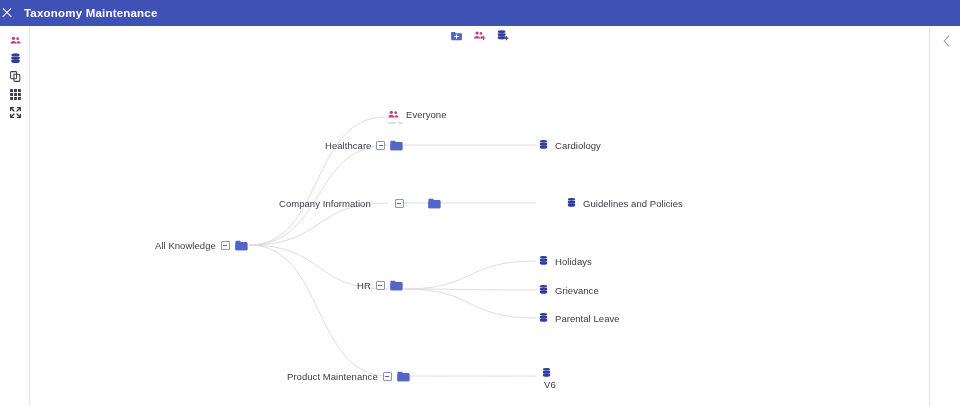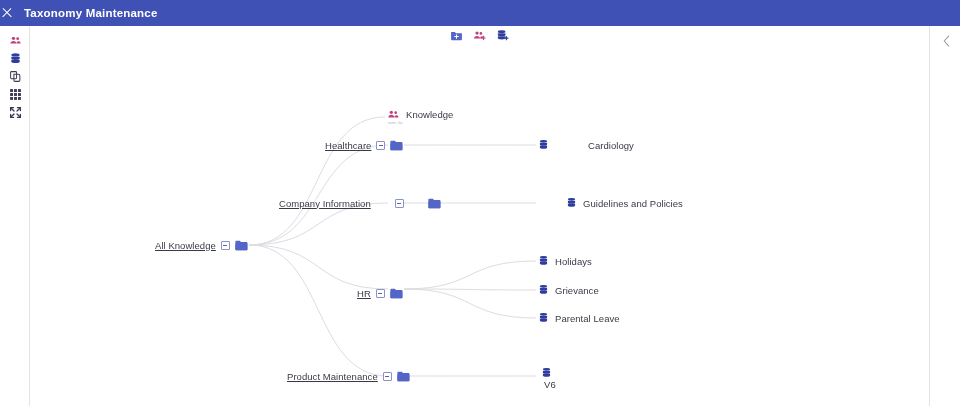--- a/index.html
+++ b/index.html
@@ -132,21 +132,21 @@
     display: flex;
     align-items: center;
     white-space: nowrap;
     height: 18px;
   }
   .node-label {
     font-size: 9.5px;
     color: #3a3a46;
     letter-spacing: 0.05px;
   }
-  .node-label.left  { margin-right: 5px; text-align: right; text-decoration: underline; }
+  .node-label.left  { margin-right: 5px; text-align: right; }
   .node-label.right { margin-left: 6px; }
 
   
   .toggle {
     width: 9px; height: 9px;
     border: 1px solid #8b93c6;
     background: #ffffff;
     position: relative;
     flex: 0 0 auto;
     margin-right: 5px;
@@ -329,35 +329,35 @@
         <div class="node group-node" style="left: 357px; top: 83px;">
           <div class="group-top">
             <span class="icon-slot">
               <svg width="13" height="11" viewBox="0 0 24 20">
                 <circle cx="8" cy="6" r="3" fill="#c2417c"></circle>
                 <circle cx="16" cy="6.6" r="2.5" fill="#c2417c"></circle>
                 <path d="M2.4 15.4c0-3 2.5-4.8 5.6-4.8s5.6 1.8 5.6 4.8z" fill="#c2417c"></path>
                 <path d="M13.8 15.4c0-2.3 1.2-4 3.6-4s3.8 1.5 3.8 4z" fill="#c2417c"></path>
               </svg>
             </span>
-            <span class="node-label right">Knowledge</span>
+            <span class="node-label right">Everyone</span>
           </div>
           <div class="group-sub">none: 4 p</div>
         </div>
         <div class="node" style="left: 295px; top: 110px;">
           <span class="node-label left">Healthcare</span>
           <span class="toggle"></span>
           <span class="icon-slot">
             <svg width="13" height="11" viewBox="0 0 26 21">
               <path d="M0.8 2.6A1.6 1.6 0 012.4 1h7.2l2.4 2.6h11.2A1.6 1.6 0 0124.8 5.2v13.2A1.6 1.6 0 0123.2 20H2.4a1.6 1.6 0 01-1.6-1.6z" fill="#5465c8"></path>
               <path d="M0.8 6.4h24v12a1.6 1.6 0 01-1.6 1.6H2.4a1.6 1.6 0 01-1.6-1.6z" fill="#5465c8"></path>
             </svg>
           </span>
         </div>
-        <div class="node" style="left: 508px; top: 110px; gap: 33px;">
+        <div class="node" style="left: 508px; top: 110px;">
           <span class="icon-slot">
             <svg width="11" height="12" viewBox="0 0 22 24">
               <ellipse cx="11" cy="4.6" rx="7.2" ry="2.8" fill="#2f3d9e"></ellipse>
               <rect x="3.8" y="7.6" width="14.4" height="3.4" fill="#2f3d9e"></rect>
               <ellipse cx="11" cy="11" rx="7.2" ry="2.5" fill="#2f3d9e"></ellipse>
               <rect x="3.8" y="13.4" width="14.4" height="3.4" fill="#2f3d9e"></rect>
               <ellipse cx="11" cy="16.8" rx="7.2" ry="2.5" fill="#2f3d9e"></ellipse>
             </svg>
           </span>
           <span class="node-label right">Cardiology</span>
@@ -377,21 +377,21 @@
             <svg width="11" height="12" viewBox="0 0 22 24">
               <ellipse cx="11" cy="4.6" rx="7.2" ry="2.8" fill="#2f3d9e"></ellipse>
               <rect x="3.8" y="7.6" width="14.4" height="3.4" fill="#2f3d9e"></rect>
               <ellipse cx="11" cy="11" rx="7.2" ry="2.5" fill="#2f3d9e"></ellipse>
               <rect x="3.8" y="13.4" width="14.4" height="3.4" fill="#2f3d9e"></rect>
               <ellipse cx="11" cy="16.8" rx="7.2" ry="2.5" fill="#2f3d9e"></ellipse>
             </svg>
           </span>
           <span class="node-label right">Guidelines and Policies</span>
         </div>
-        <div class="node" style="left: 327px; top: 258px;">
+        <div class="node" style="left: 327px; top: 250px;">
           <span class="node-label left">HR</span>
           <span class="toggle"></span>
           <span class="icon-slot">
             <svg width="13" height="11" viewBox="0 0 26 21">
               <path d="M0.8 2.6A1.6 1.6 0 012.4 1h7.2l2.4 2.6h11.2A1.6 1.6 0 0124.8 5.2v13.2A1.6 1.6 0 0123.2 20H2.4a1.6 1.6 0 01-1.6-1.6z" fill="#5465c8"></path>
               <path d="M0.8 6.4h24v12a1.6 1.6 0 01-1.6 1.6H2.4a1.6 1.6 0 01-1.6-1.6z" fill="#5465c8"></path>
             </svg>
           </span>
         </div>
         <div class="node" style="left: 508px; top: 226px;">

